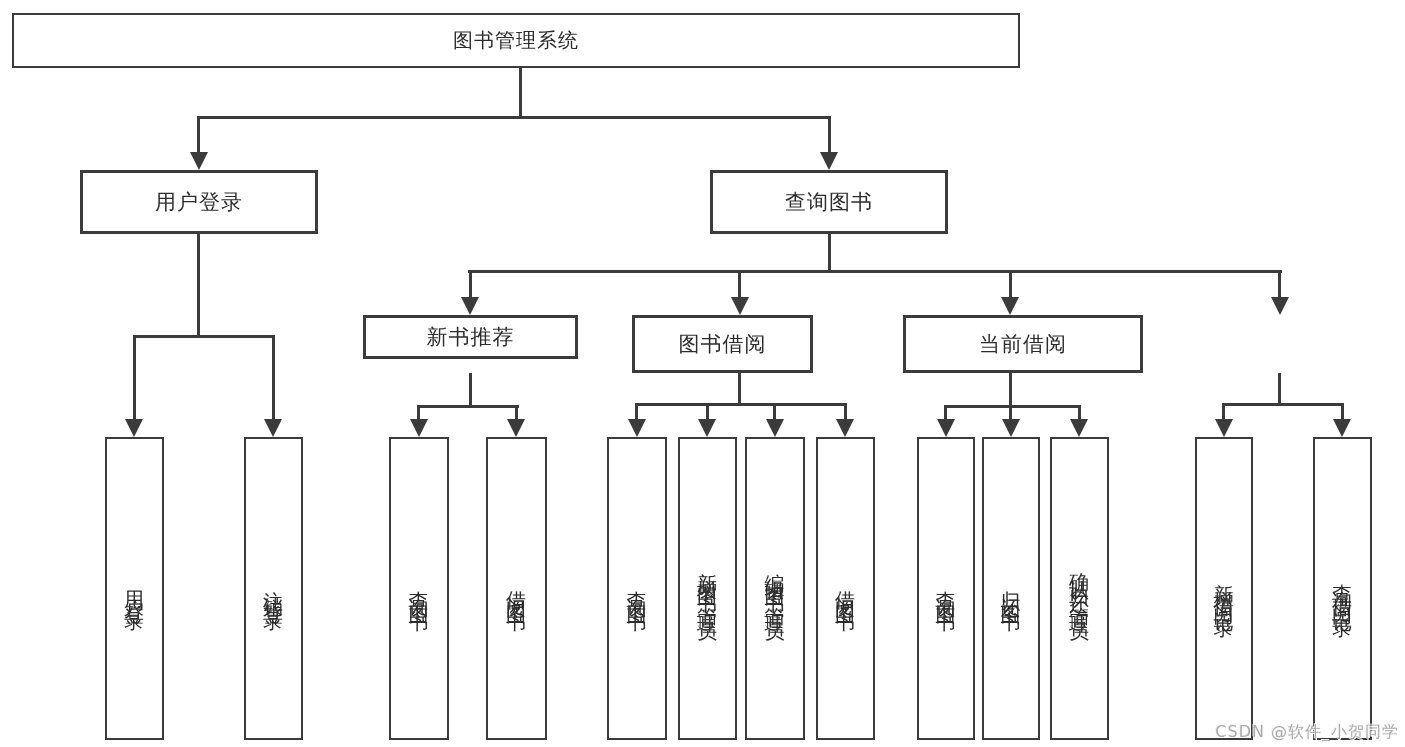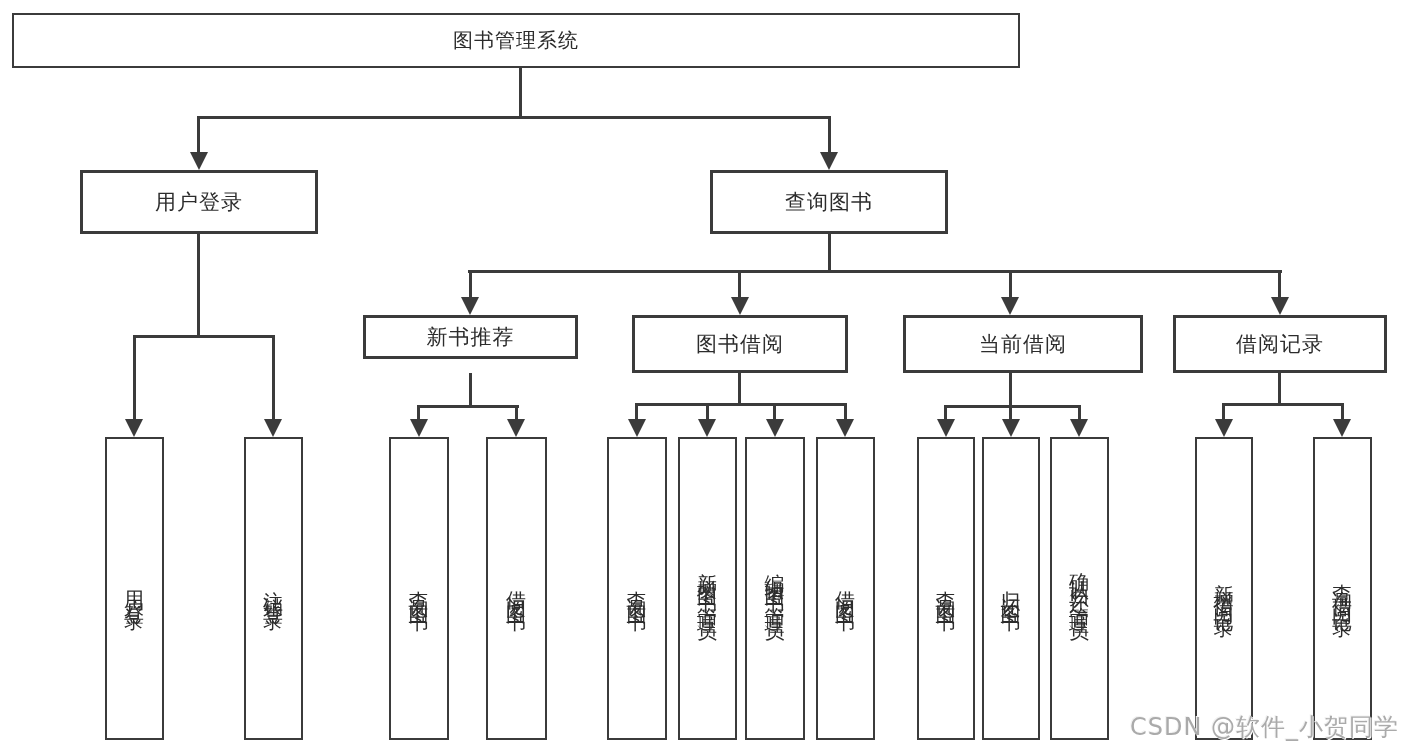--- a/index.html
+++ b/index.html
@@ -52,21 +52,21 @@
     position: absolute;
     width: 0; height: 0;
     border-left: 9px solid transparent;
     border-right: 9px solid transparent;
     border-top: 18px solid #3b3b3b;
   }
   .watermark {
     position: absolute;
     right: 6px;
     bottom: 4px;
-    font-size: 24px;
+    font-size: 16px;
     color: #aaaaaa;
     text-shadow: 1px 1px 0 #ffffff, -1px -1px 0 #f2f2f2;
     letter-spacing: 1px;
     white-space: nowrap;
   }
 </style>
 </head>
 <body>
 
 <div class="canvas">
@@ -95,23 +95,22 @@
   <div class="vline" style="left:469px; top:270px; height:29px"></div>
   <div class="arrow" style="left:461px; top:297px"></div>
   <div class="vline" style="left:738px; top:270px; height:29px"></div>
   <div class="arrow" style="left:731px; top:297px"></div>
   <div class="vline" style="left:1009px; top:270px; height:29px"></div>
   <div class="arrow" style="left:1001px; top:297px"></div>
   <div class="vline" style="left:1278px; top:270px; height:29px"></div>
   <div class="arrow" style="left:1271px; top:297px"></div>
 
   <div class="box" style="left:363px; top:315px; width:215px; height:44px">新书推荐</div>
-  <div class="box" style="left:632px; top:315px; width:216px; height:58px">图书借阅</div>
+  <div class="box" style="left:632px; top:315px; width:181px; height:58px">图书借阅</div>
   <div class="box" style="left:903px; top:315px; width:240px; height:58px">当前借阅</div>
-  <div class="box" style="left:1173px; top:315px; width:214px; height:58px">借阅记录</div>
 
   <div class="vline" style="left:469px; top:373px; height:35px"></div>
   <div class="hline" style="left:417px; top:405px; width:102px"></div>
   <div class="vline" style="left:417px; top:405px; height:16px"></div>
   <div class="arrow" style="left:410px; top:419px"></div>
   <div class="vline" style="left:515px; top:405px; height:16px"></div>
   <div class="arrow" style="left:507px; top:419px"></div>
 
   <div class="vline" style="left:738px; top:373px; height:33px"></div>
   <div class="hline" style="left:635px; top:403px; width:212px"></div>

